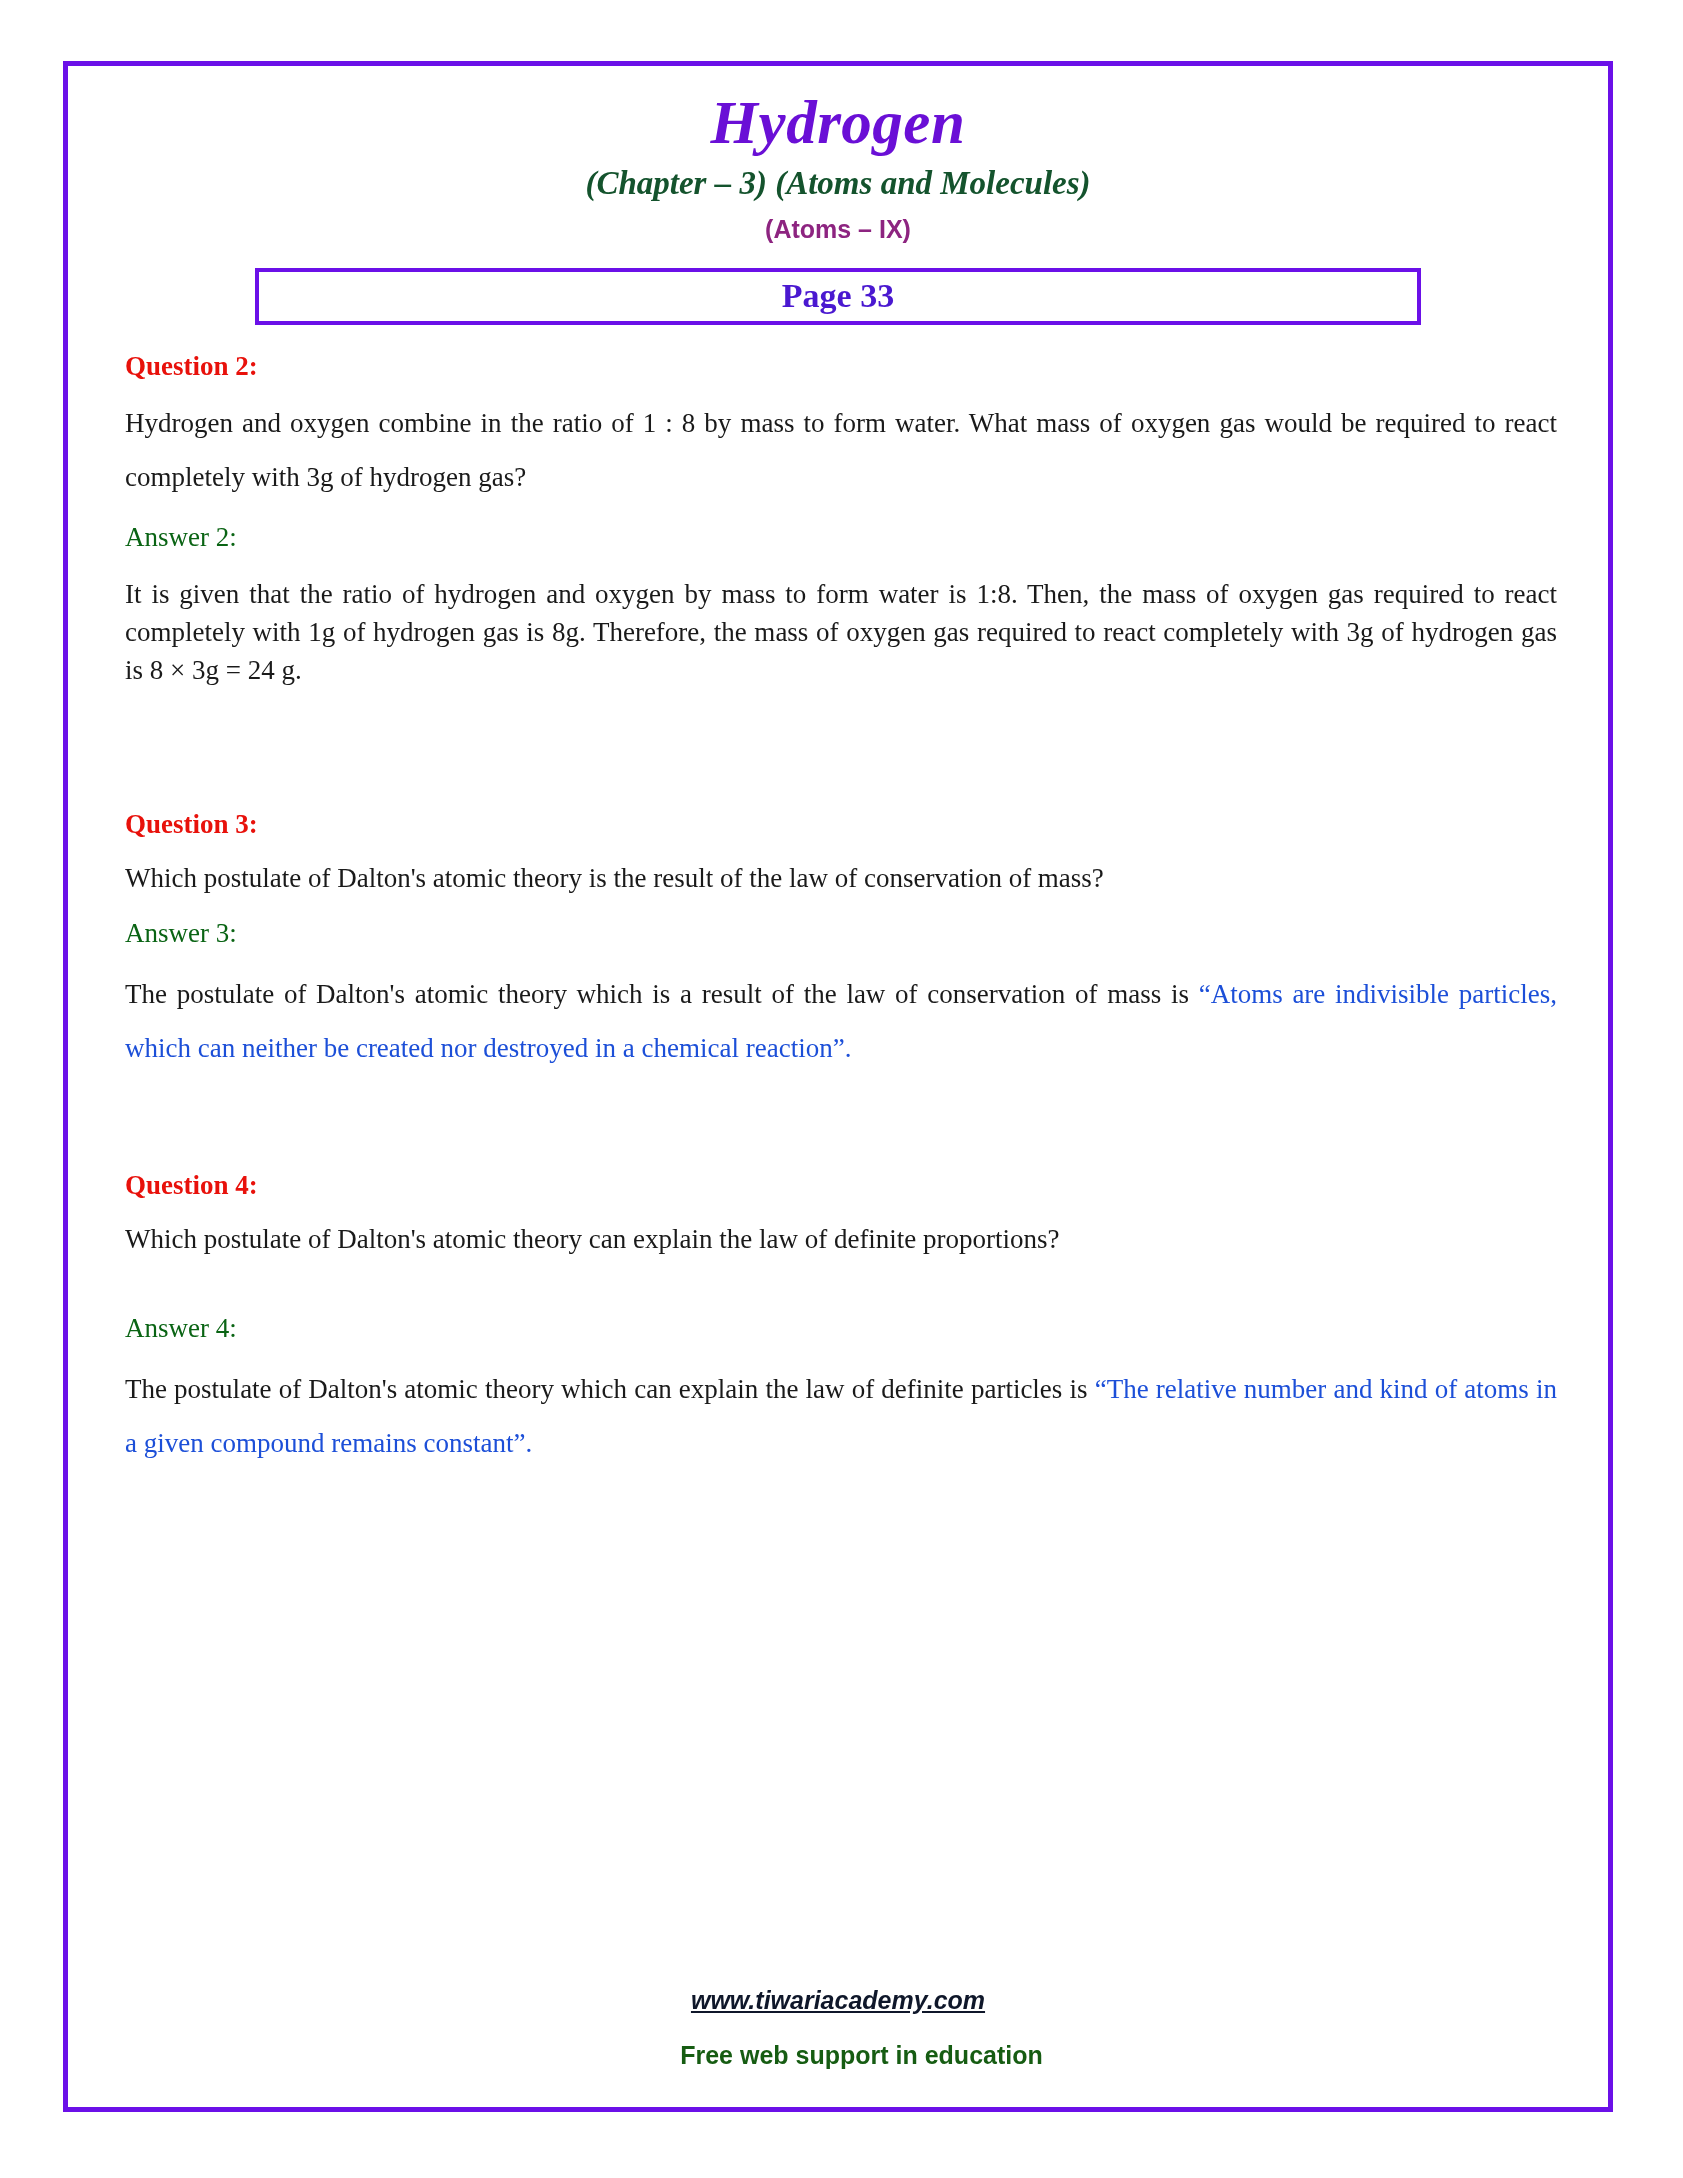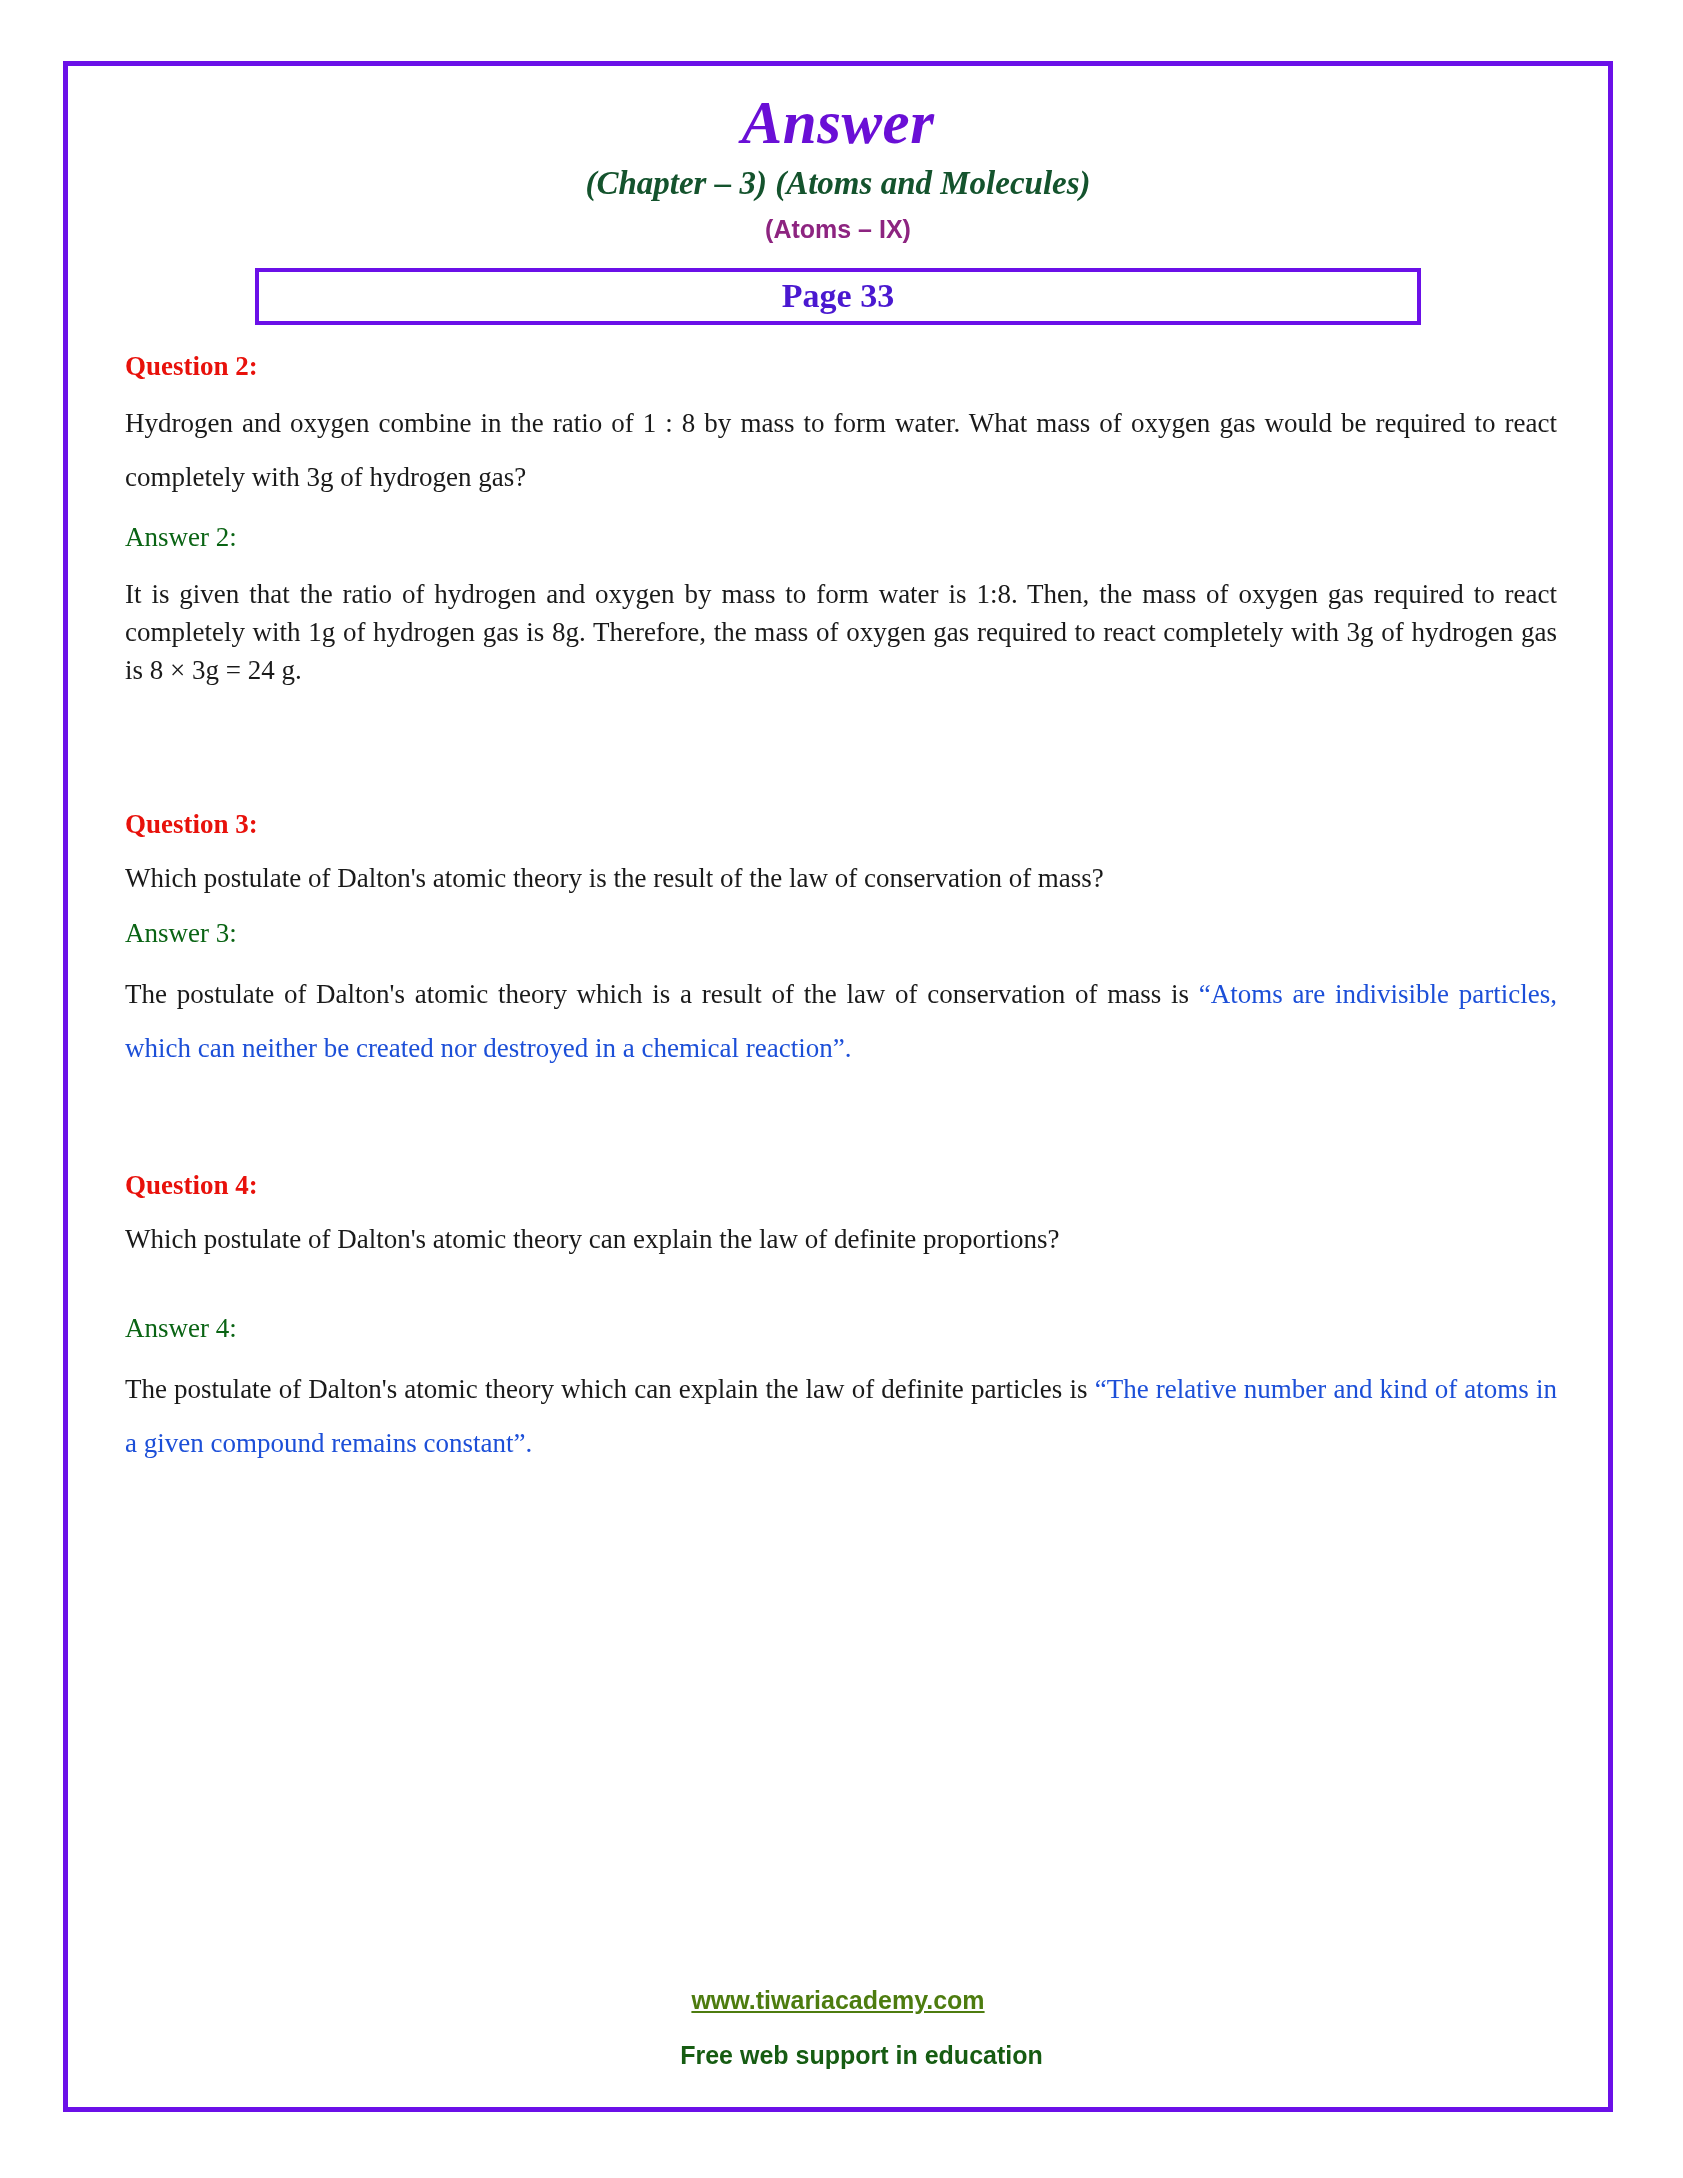--- a/index.html
+++ b/index.html
@@ -142,44 +142,45 @@
   
   .doc-footer {
     position: absolute;
     left: 0;
     right: 0;
     bottom: 36px;
     text-align: center;
   }
   .footer-link {
     font-family: "Liberation Sans", "DejaVu Sans", sans-serif;
+    font-style: italic;
     font-weight: bold;
     font-size: 25px;
-    color: #4d7c0f;
+    color: #0f172a;
     text-decoration: underline;
     line-height: 1.3;
   }
   .footer-tag {
     font-family: "Liberation Sans", "DejaVu Sans", sans-serif;
     font-weight: bold;
     font-size: 25px;
     color: #165c12;
     line-height: 1.3;
     margin-top: 22px;
     padding-left: 47px;
   }
 </style>
 </head>
 <body>
 
 <div class="page-frame">
   <div class="page-inner">
 
     <div class="doc-header">
-      <div class="title-science">Answer</div>
+      <div class="title-science">Hydrogen</div>
       <div class="title-chapter">(Chapter – 3) (Atoms and Molecules)</div>
       <div class="title-class">(Atoms – IX)</div>
     </div>
 
     <div class="page-banner">
       <span class="page-banner-label">Page 33</span>
     </div>
 
     <div class="content">
 

